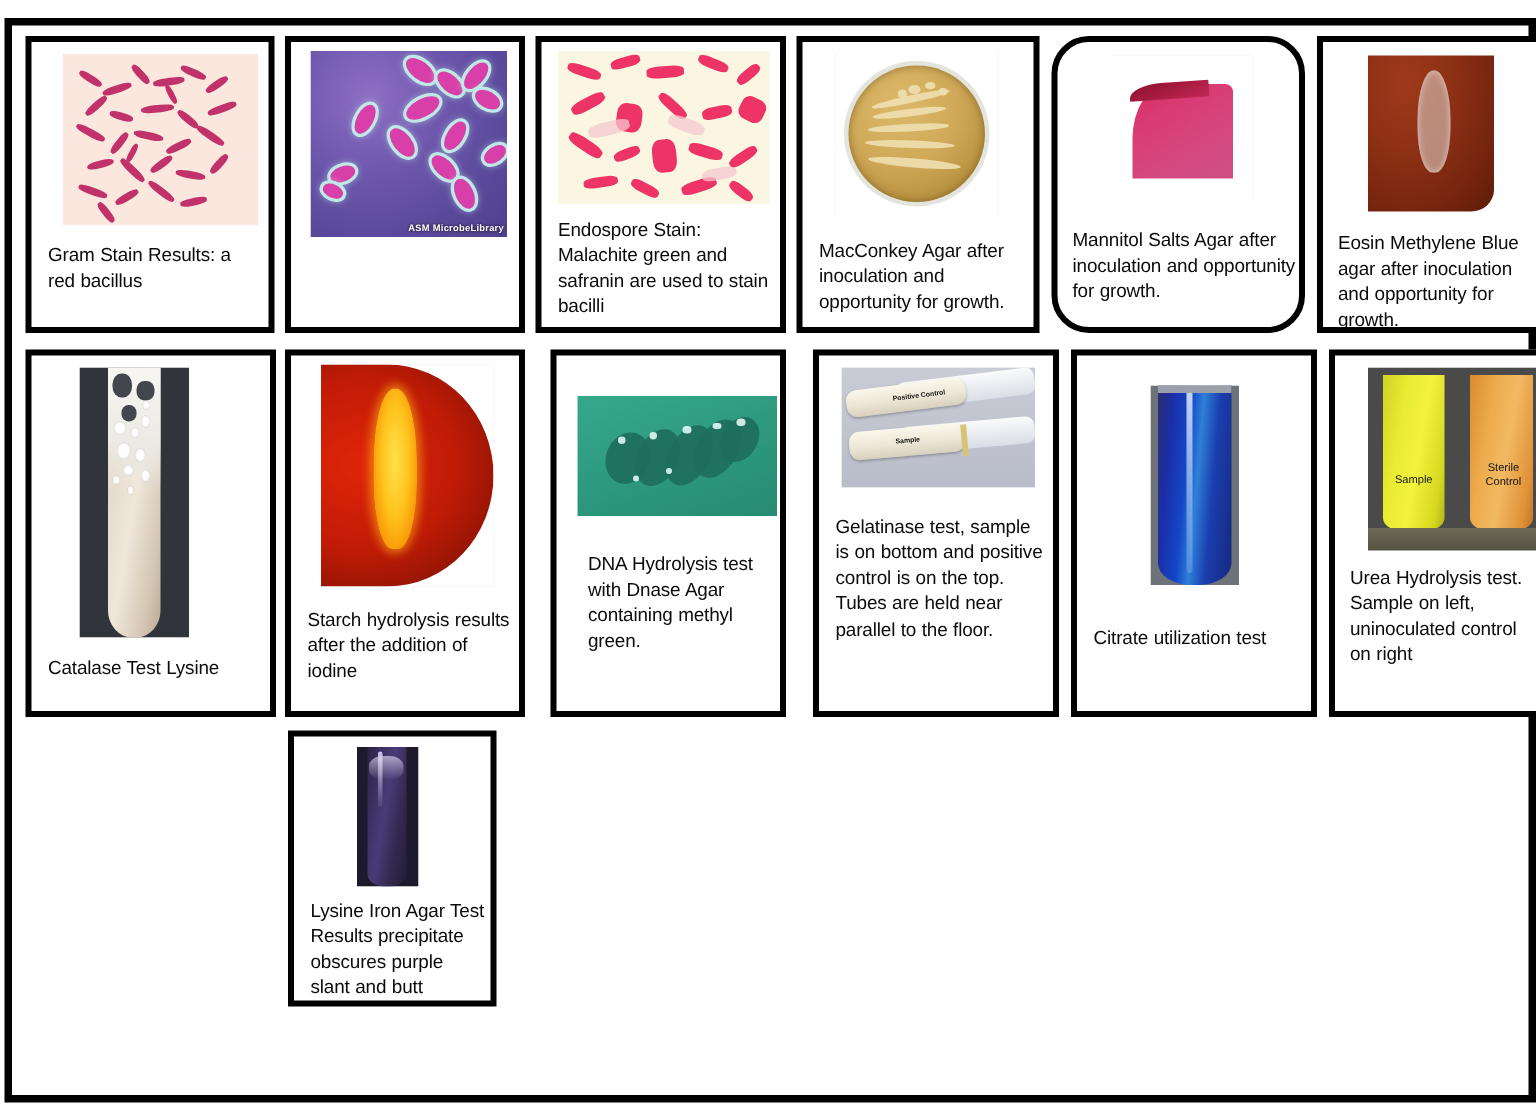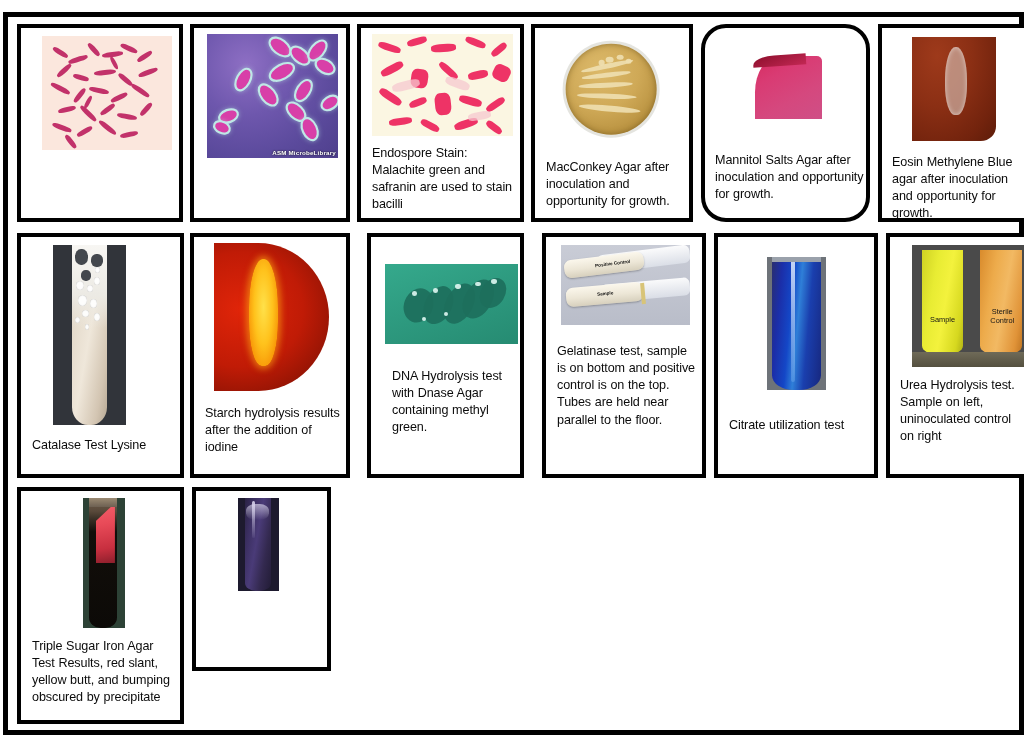--- a/index.html
+++ b/index.html
@@ -245,20 +245,21 @@
           <div class="rod" style="left:74%;top:62%;width:12%;height:4%;transform:rotate(-48deg);"></div>
           <div class="rod" style="left:8%;top:78%;width:15%;height:4%;transform:rotate(20deg);"></div>
           <div class="rod" style="left:26%;top:82%;width:13%;height:4%;transform:rotate(-30deg);"></div>
           <div class="rod" style="left:42%;top:78%;width:16%;height:4.5%;transform:rotate(38deg);"></div>
           <div class="rod" style="left:60%;top:84%;width:14%;height:4%;transform:rotate(-12deg);"></div>
           <div class="rod" style="left:16%;top:90%;width:12%;height:4%;transform:rotate(52deg);"></div>
           <div class="rod" style="left:50%;top:22%;width:11%;height:3.6%;transform:rotate(62deg);"></div>
           <div class="rod" style="left:30%;top:56%;width:11%;height:3.6%;transform:rotate(-62deg);"></div>
         </div>
       </div>
+      <div class="caption" style="margin:12px 0 0 11px; width:142px;">Gram Stain Results: a red bacillus</div>
     </div>
   </div>
 
   <div class="cell" style="left:190px; top:24px; width:160px; height:198px;">
     <div class="cell-inner">
       <div class="thumb" style="margin:6px 0 0 13px; width:131px; height:124px;">
         <div class="art art-capsule">
           <div class="cap" style="left:47%;top:6%;width:17%;height:10%;transform:rotate(38deg);"></div>
           <div class="cap" style="left:63%;top:13%;width:15%;height:9%;transform:rotate(42deg);"></div>
           <div class="cap" style="left:76%;top:9%;width:16%;height:9%;transform:rotate(-50deg);"></div>
@@ -454,38 +455,27 @@
 
           <div class="bench"></div>
           <div class="ulbl" style="left:9%;top:58%;width:32%;">Sample</div>
           <div class="ulbl" style="left:57%;top:52%;width:34%;">Sterile Control</div>
         </div>
       </div>
       <div class="caption" style="margin:10px 0 0 10px; width:128px;">Urea Hydrolysis test. Sample on left, uninoculated control on right</div>
     </div>
   </div>
 
-  <div class="cell" style="left:17px; top:487px; width:167px; height:237px;">
-    <div class="cell-inner">
-      <div class="thumb" style="margin:7px 0 0 62px; width:42px; height:130px;">
-        <div class="art art-tsi">
-          <div class="tube"></div>
-          <div class="slant"></div>
-          <div class="cap"></div>
-        </div>
-      </div>
-      <div class="caption" style="margin:10px 0 0 11px; width:144px;">Triple Sugar Iron Agar Test Results, red slant, yellow butt, and bumping obscured by precipitate</div>
-    </div>
-  </div>
 
   <div class="cell" style="left:192px; top:487px; width:139px; height:184px;">
     <div class="cell-inner">
       <div class="thumb" style="margin:7px 0 0 42px; width:41px; height:93px;">
         <div class="art art-lia">
           <div class="tube"></div>
           <div class="precip"></div>
           <div class="shine"></div>
         </div>
       </div>
+      <div class="caption" style="margin:8px 0 0 11px; width:118px;">Lysine Iron Agar Test Results precipitate obscures purple slant and butt</div>
     </div>
   </div>
 
 </div>
 
 </body></html>

